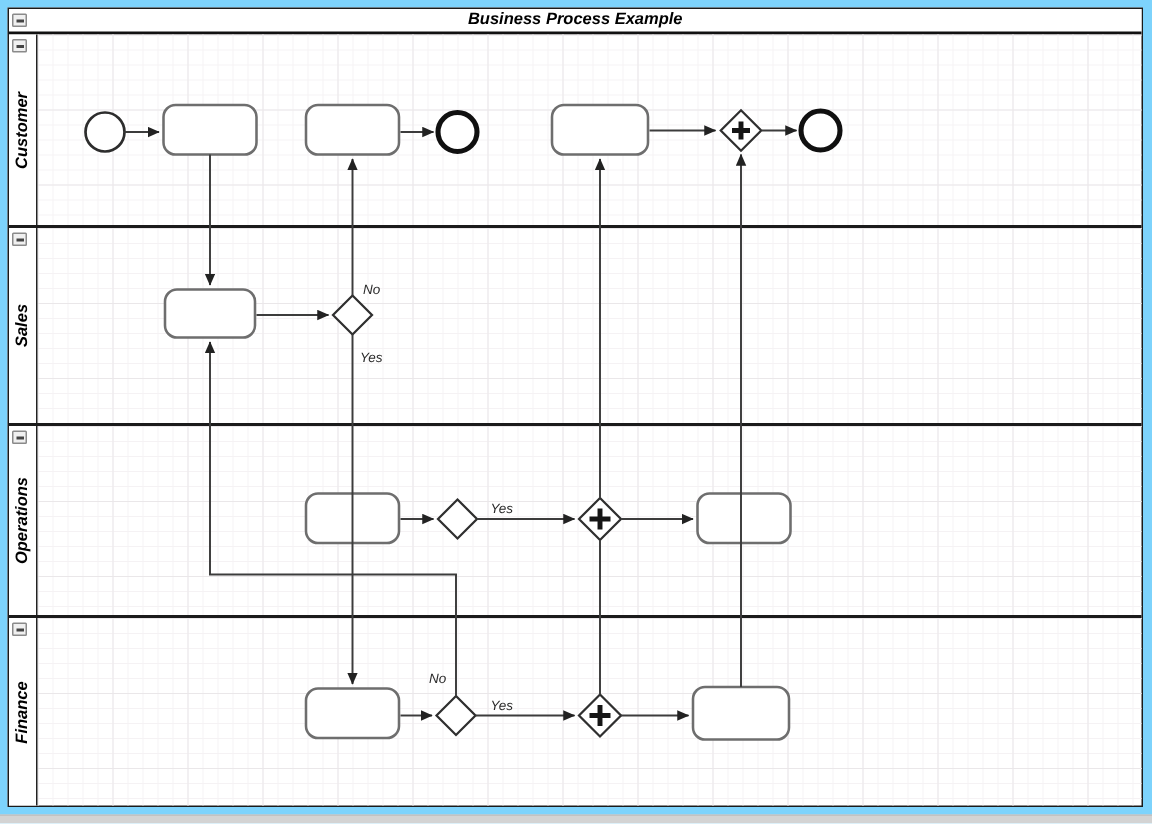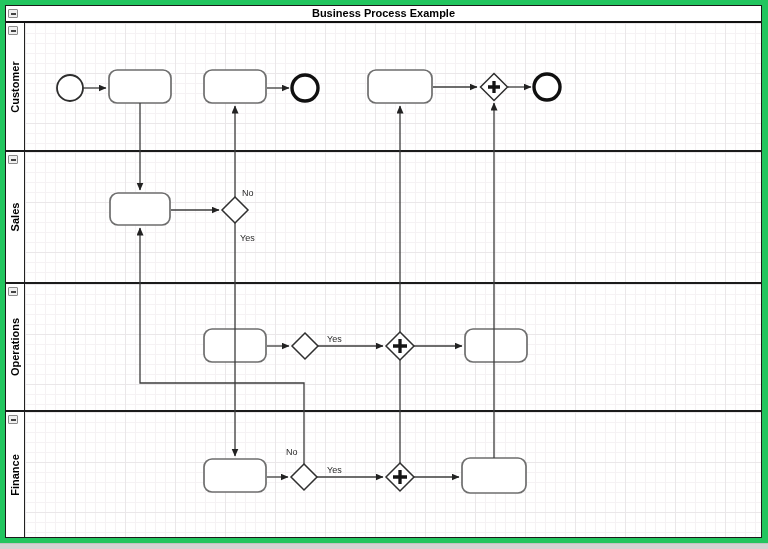--- a/index.html
+++ b/index.html
@@ -1,17 +1,17 @@
 <!DOCTYPE html>
 <html><head>
 <meta charset="utf-8">
 <style>
   html,body{margin:0;padding:0;background:#ffffff;}
-  .stage{position:relative;width:768px;height:549px;background:#22c55e;overflow:hidden;
-         font-family:"Liberation Sans",sans-serif;}
+  .stage{position:relative;width:768px;height:549px;background:#7dd3fc;overflow:hidden;
+         font-family:"Liberation Sans",sans-serif;font-style:italic;}
   .pool{position:absolute;left:5px;top:5px;width:757px;height:533px;
         border:1.5px solid #1a1a1a;box-sizing:border-box;background:#ffffff;}
   .pool-title{position:absolute;left:0;right:0;top:0;height:15px;
               border-bottom:2px solid #111;box-sizing:content-box;background:#fff;}
   .pool-title .title-text{position:absolute;left:0;right:0;top:1px;text-align:center;
               font-size:11px;font-weight:bold;color:#000;}
   .lane{position:absolute;left:0;right:0;display:flex;box-sizing:border-box;
         border-top:2px solid #1b1b1b;background:transparent;}
   .lane.first{border-top:none;}
   .lane-header{position:relative;width:18px;flex:none;border-right:1.5px solid #222;

